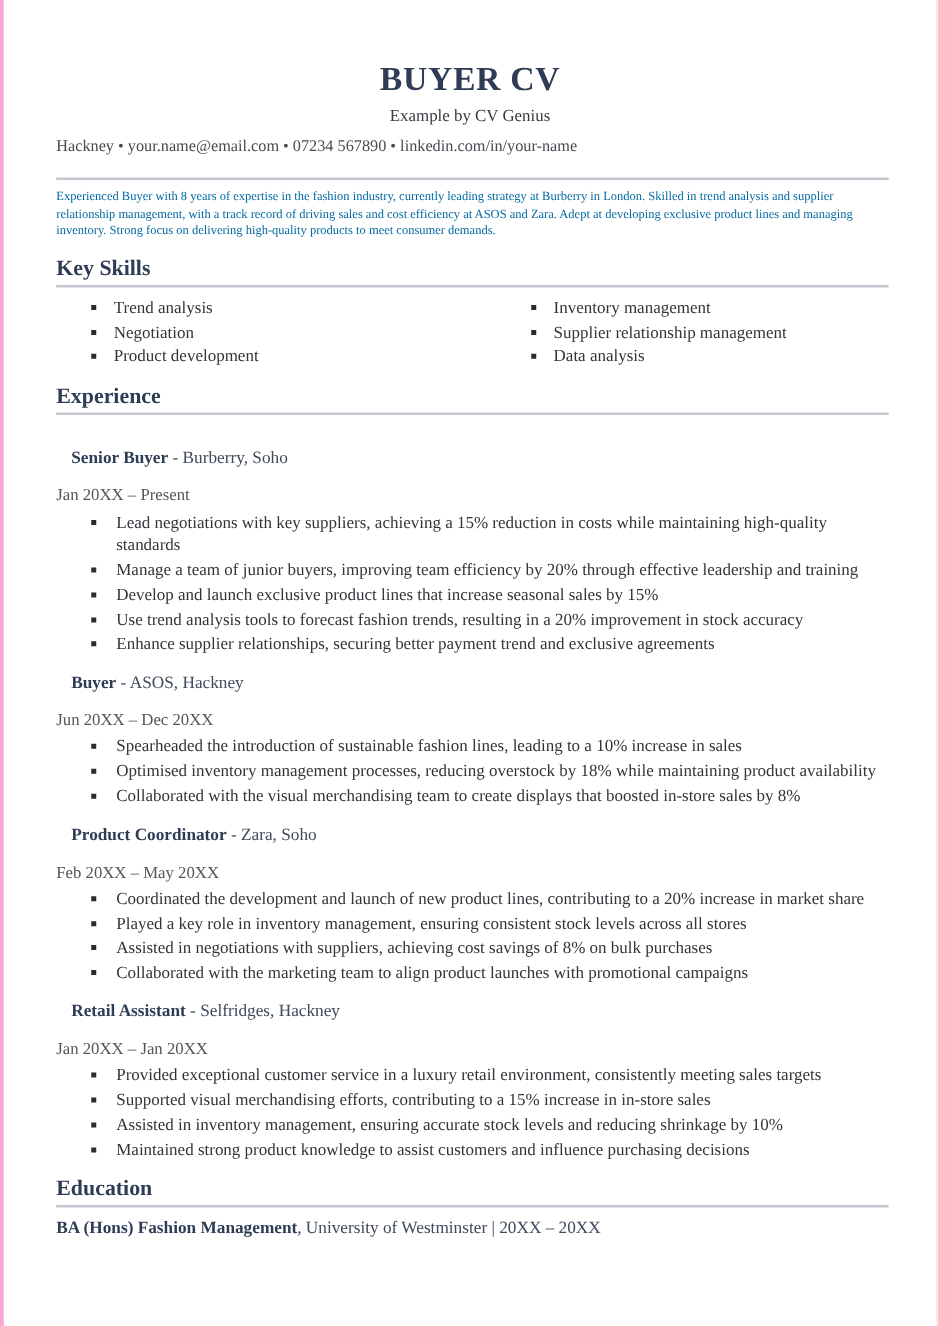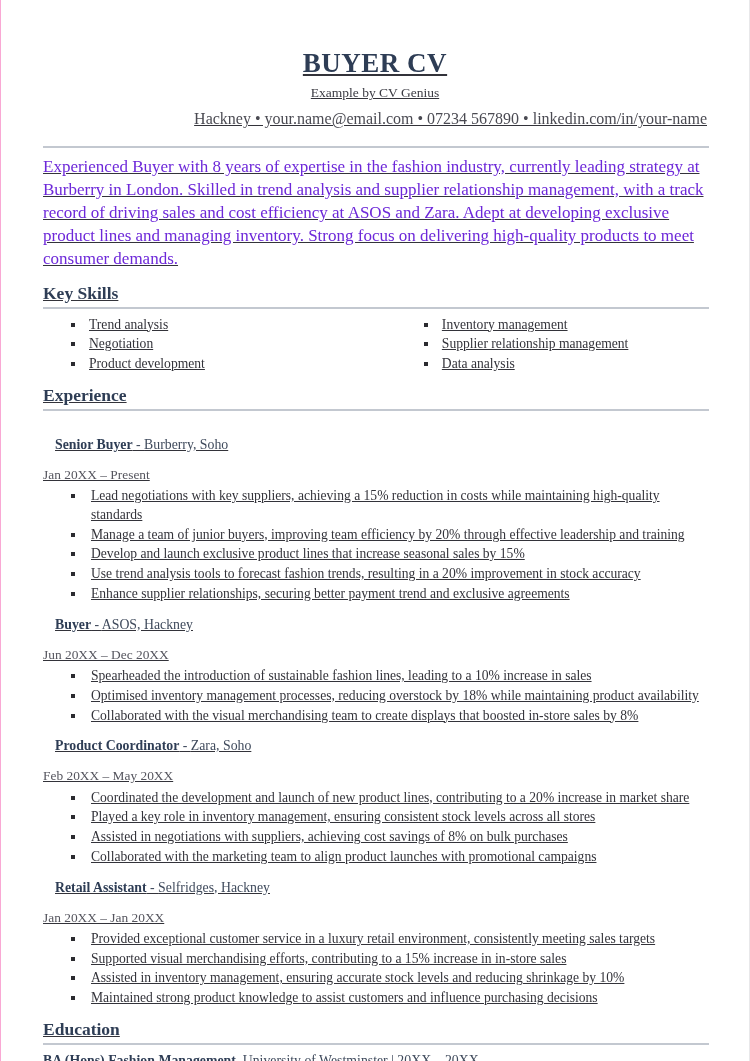--- a/index.html
+++ b/index.html
@@ -13,47 +13,46 @@
     font-family: "Liberation Serif", "DejaVu Serif", serif;
     color: #33333a;
     overflow: hidden;
     position: relative;
   }
   .page {
     width: 750px;
     height: 1061px;
     background: #ffffff;
     box-sizing: border-box;
-    border-left: 1px solid #f9a8d4;
+    border-left: 3px solid #f9a8d4;
     border-right: 1px solid #e8e8ea;
     padding: 42px 42px 0 42px;
     position: relative;
-    text-decoration: underline;
   }
 
   
   .cv-name {
     text-align: center;
     font-size: 27px;
     font-weight: bold;
     letter-spacing: 0.5px;
     color: #2e3d55;
     margin: 6px 0 6px 0;
     line-height: 1.15;
   }
   .cv-subtitle {
     text-align: center;
     font-size: 13.5px;
     color: #3a3a42;
     margin: 0 0 8px 0;
     line-height: 1.2;
   }
   .cv-contact {
-    text-align: right;
-    font-size: 16px;
+    text-align: left;
+    font-size: 13px;
     color: #4a4a52;
     margin: 0 0 16px 0;
     line-height: 1.3;
   }
 
   
   .section { margin-bottom: 2px; }
   .section-title {
     font-size: 17.5px;
     font-weight: bold;
@@ -63,23 +62,23 @@
   }
   .section-rule {
     height: 2px;
     background: #c3c8d0;
     width: 666px;
     margin: 0 0 7px 0;
   }
 
   
   .statement {
-    font-size: 17px;
+    font-size: 10px;
     line-height: 1.36;
-    color: #6d28d9;
+    color: #0369a1;
     margin: 0 0 12px 0;
     text-align: left;
   }
 
   
   .skills-wrap {
     display: flex;
     margin: 0 0 10px 0;
     gap: 10px;
   }

